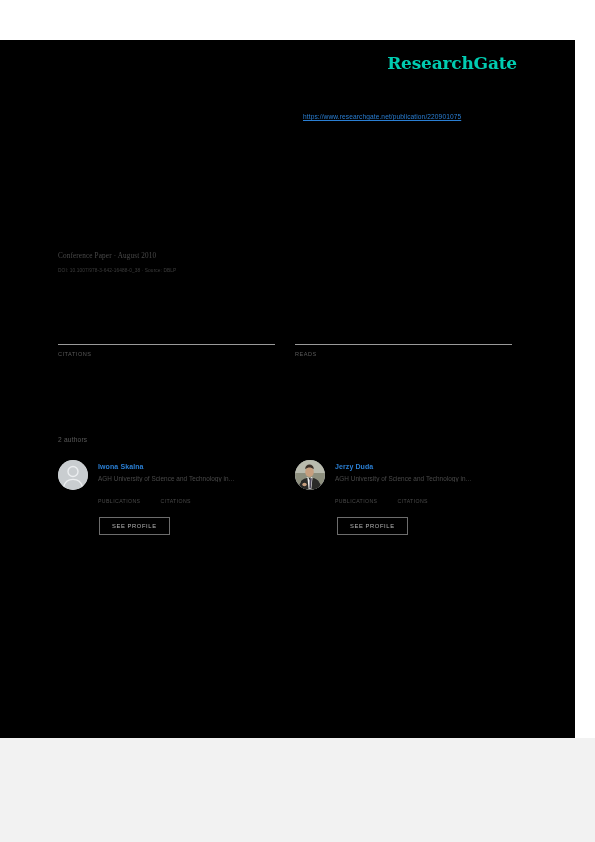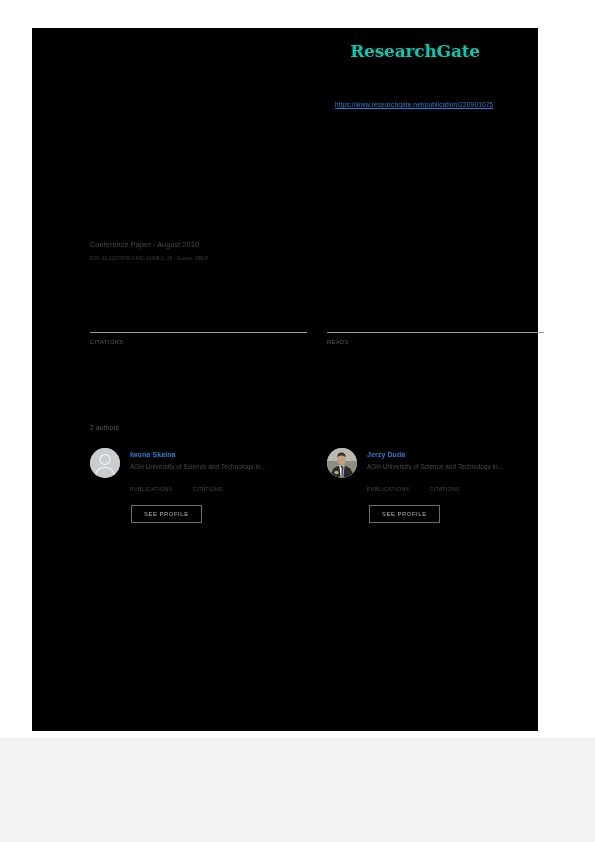--- a/index.html
+++ b/index.html
@@ -20,24 +20,23 @@
   .top-strip {
     position: absolute;
     left: 0; top: 0;
     width: 595px; height: 35px;
     background: #ffffff;
   }
 
   
   .dark-panel {
     position: absolute;
-    left: 0; top: 28px;
-    width: 506px; height: 703px;
+    left: 0; top: 40px;
+    width: 575px; height: 703px;
     background: #000000;
-    margin-left: 32px;
   }
 
   .rg-logo {
     position: absolute;
     right: 58px; top: 13px;
     font-family: "DejaVu Serif", serif;
     font-size: 17px;
     font-weight: 700;
     color: #00ccb1;
     letter-spacing: -0.2px;
@@ -70,20 +69,21 @@
     font-size: 8.5px;
   }
 
   .meta-type {
     position: absolute;
     left: 58px; top: 212px;
     font-size: 7.2px;
     color: #4a4a4a;
     letter-spacing: 0.15px;
     white-space: nowrap;
+    font-family: Liberation Serif, serif;
   }
   .meta-doi {
     position: absolute;
     left: 58px; top: 228px;
     font-size: 4.8px;
     color: #3d3d3d;
     letter-spacing: 0.1px;
     white-space: nowrap;
   }
 

